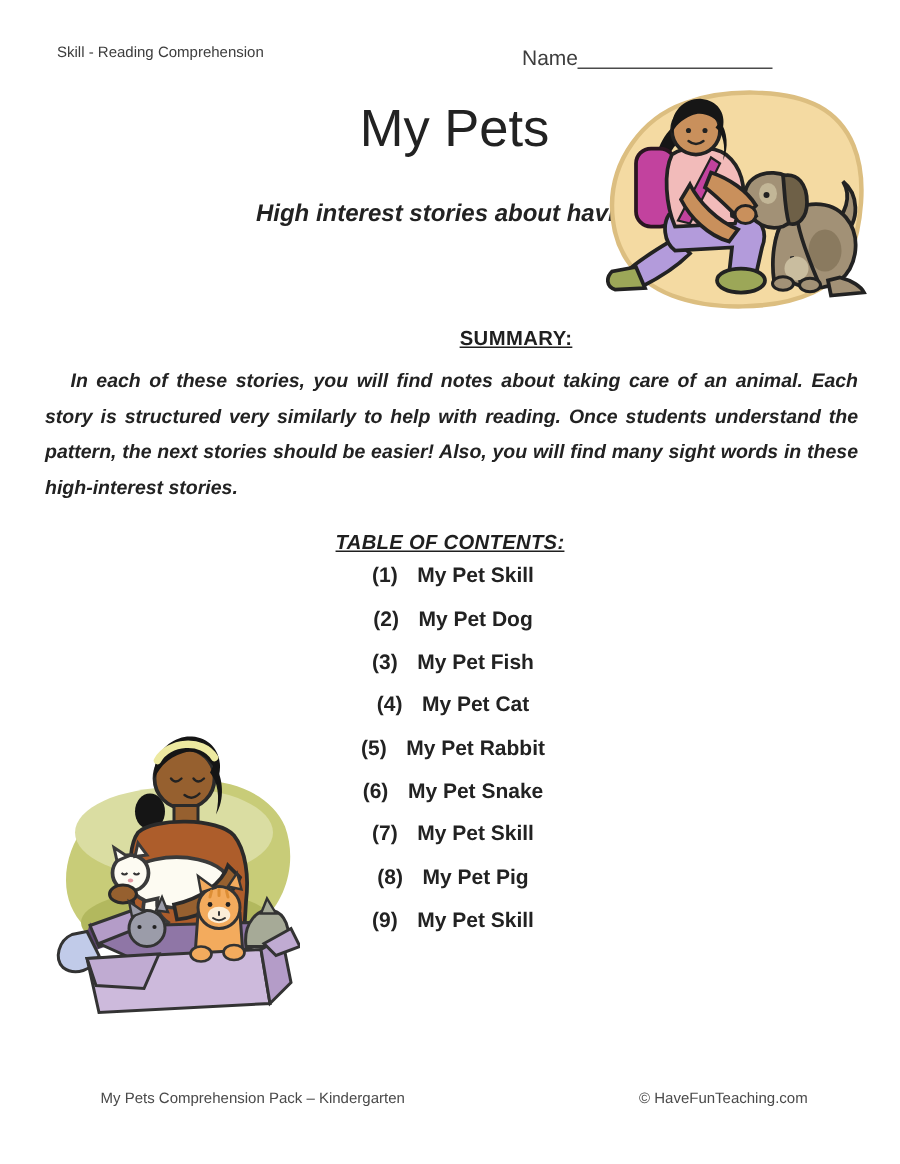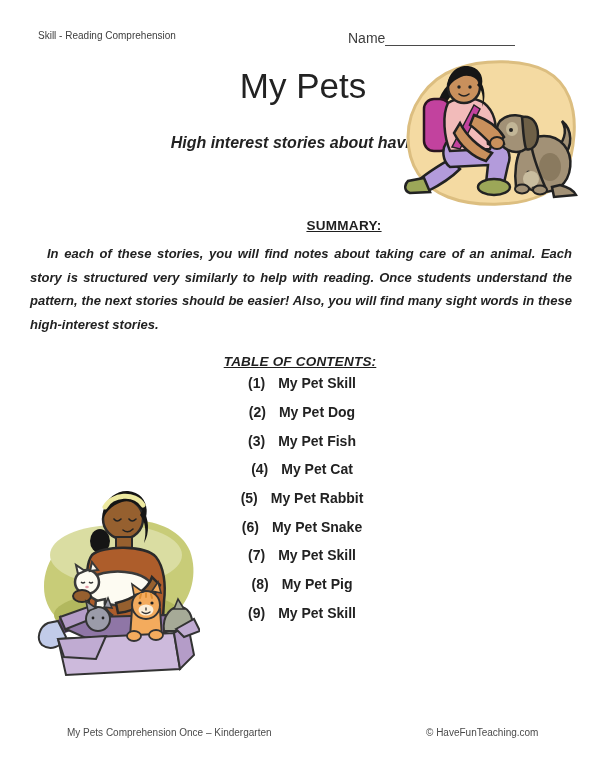--- a/index.html
+++ b/index.html
@@ -166,16 +166,16 @@
       <path d="M110 119 L 110 121 M 106 123 Q 110 126 114 123" stroke="#333" stroke-width="1.3" fill="none" stroke-linecap="round"></path>
       <path d="M22 150 L 138 144 L 144 180 L 30 186 Z" fill="#CDBADC" stroke="#333" stroke-width="2"></path>
       <path d="M138 144 L 152 136 L 158 166 L 144 180 Z" fill="#B49CC8" stroke="#333" stroke-width="2"></path>
       <path d="M140 140 L 158 130 L 164 142 L 148 148 Z" fill="#C0ABD2" stroke="#333" stroke-width="2"></path>
       <path d="M22 150 L 70 147 L 60 170 L 28 168 Z" fill="#C0ABD2" stroke="#333" stroke-width="2"></path>
       <ellipse cx="98" cy="147" rx="7" ry="5" fill="#F3AB5D" stroke="#333" stroke-width="1.8"></ellipse>
       <ellipse cx="120" cy="146" rx="7" ry="5" fill="#F3AB5D" stroke="#333" stroke-width="1.8"></ellipse>
     </svg>
   </div>
 
-  <div class="footer-left">My Pets Comprehension Once – Kindergarten</div>
+  <div class="footer-left">My Pets Comprehension Pack – Kindergarten</div>
   <div class="footer-right">© HaveFunTeaching.com</div>
 
 </div>
 
 </body></html>

